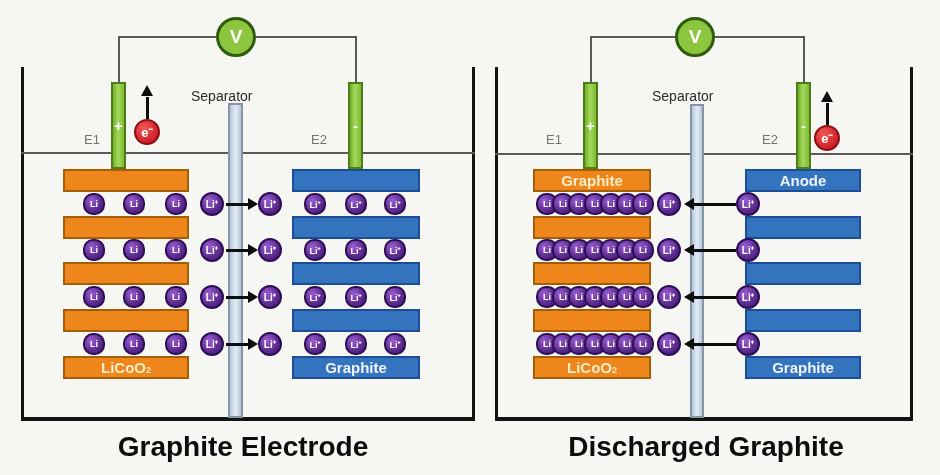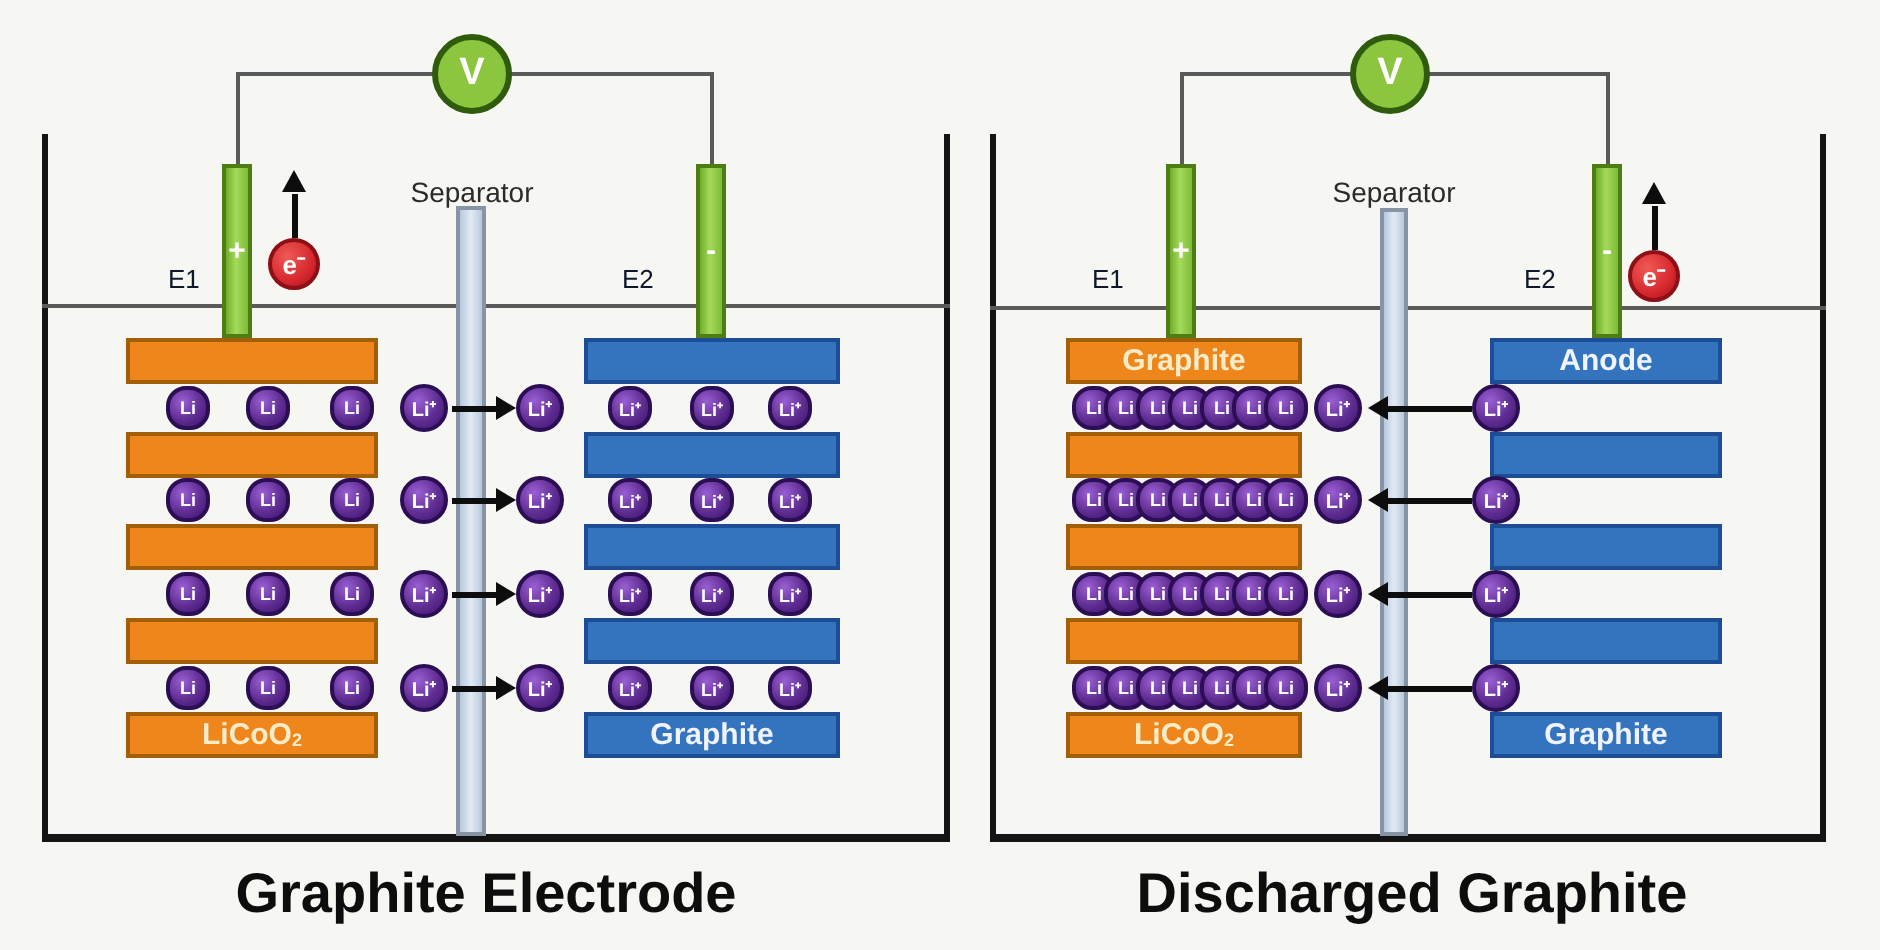--- a/index.html
+++ b/index.html
@@ -8,22 +8,22 @@
   .abs{position:absolute;box-sizing:border-box;}
   .tank{border-left:3px solid var(--tank-border,#141414);border-right:3px solid var(--tank-border,#141414);border-bottom:4px solid var(--tank-border,#141414);z-index:1;}
   .liquid{height:2px;background:var(--wire,#5a5a5a);z-index:2;}
   .wire{background:var(--wire,#5a5a5a);z-index:2;}
   .voltmeter{border-radius:50%;background:var(--green,#8cc63f);border:3px solid #2e5c0c;color:#fff;
     display:flex;align-items:center;justify-content:center;font-weight:bold;font-size:19px;z-index:3;}
   .electrode{background:linear-gradient(90deg,#6fae2a,#a5d95c 45%,#7cbd35);border:2px solid #4e7d15;
     display:flex;align-items:center;justify-content:center;z-index:4;}
   .electrode span{color:#fff;font-weight:bold;font-size:15px;line-height:1;}
   .separator{background:linear-gradient(90deg,#b7c8dc,#e2ebf4 50%,#b7c8dc);border:2px solid #8794a5;z-index:3;}
-  .sep-label{width:90px;text-align:center;font-size:14px;color:#2b2b2b;z-index:3;}
-  .e-label{font-size:13px;color:#0f172a;z-index:3;}
+  .sep-label{width:90px;font-size:14px;color:#2b2b2b;z-index:3;}
+  .e-label{font-size:13px;color:#737373;z-index:3;}
   .bar{z-index:4;display:flex;align-items:center;justify-content:center;}
   .bar-orange{background:var(--orange,#ee861c);border:2px solid #a35f07;}
   .bar-blue{background:var(--blue,#3473be);border:2px solid #1c4d95;}
   .bar-label{display:flex;align-items:flex-start;justify-content:center;font-weight:bold;font-size:15px;line-height:1;}
   .bar-orange .bar-label{color:#f6ecc8;}
   .bar-blue .bar-label{color:#f0f4fa;}
   .bar-label .subscript{font-size:9px;position:relative;top:6px;}
   .ion{border-radius:50%;background:radial-gradient(circle at 35% 32%, #9a5fd4 0%, var(--purple,#5f2d91) 55%, #3c1370 100%);
     border:2px solid #2c0e55;color:#fff;display:flex;align-items:center;justify-content:center;font-weight:bold;z-index:5;}
   .ion-sm{width:22px;height:22px;font-size:9px;border-radius:10px;}

